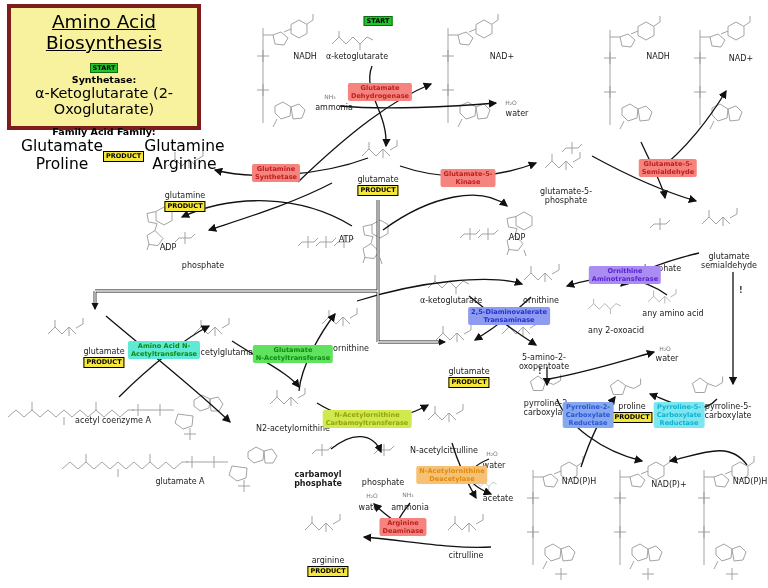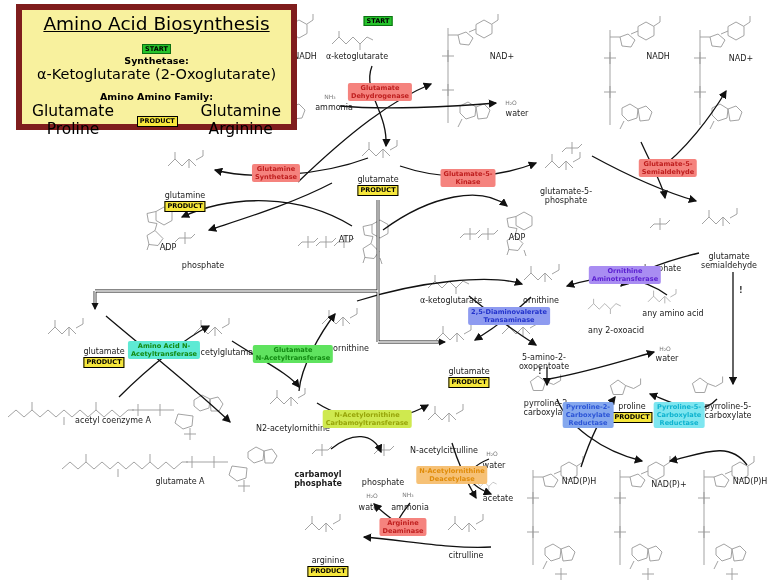--- a/index.html
+++ b/index.html
@@ -13,22 +13,22 @@
   .enzyme{position:absolute;transform:translate(-50%,-50%);z-index:4;text-align:center;
        font-size:6.6px;font-weight:bold;line-height:1.22;white-space:pre-line;
        padding:1px 3px;border-radius:2px;}
   .badge-product{display:inline-block;background:#f6e73c;border:1px solid #000;
        color:#000;font-size:6.5px;font-weight:bold;padding:0 2px;line-height:1.3;margin-top:1px;}
   .badge-start{display:inline-block;background:#25c32b;border:1px solid #0c6e12;
        color:#000;font-size:6.5px;font-weight:bold;padding:0 2px;line-height:1.3;}
   .formula{position:absolute;transform:translateX(-50%);z-index:3;font-size:6px;color:#777;}
   .excl{position:absolute;z-index:3;font-size:8px;color:#333;font-weight:bold;}
   
-  #infobox{position:absolute;left:16px;top:4px;width:281px;height:126px;z-index:5;
-       background:#f8f19e;border:6px solid #7f1d1d;box-sizing:border-box;text-align:center;}
+  #infobox{position:absolute;left:7px;top:4px;width:194px;height:126px;z-index:5;
+       background:#f8f19e;border:4px solid #7f1d1d;box-sizing:border-box;text-align:center;}
   #infobox .title{font-size:18.5px;text-decoration:underline;color:#000;margin-top:3px;}
   #infobox .row-start{margin-top:2px;}
   #infobox .h-small{font-size:9.5px;font-weight:bold;color:#000;}
   #infobox .precursor{font-size:14.5px;color:#000;}
   #infobox .family-head{font-size:9.5px;font-weight:bold;margin-top:9px;}
   #infobox .family{display:flex;justify-content:space-between;align-items:center;
        padding:0 10px;margin-top:1px;}
   #infobox .fam-col{font-size:15.5px;color:#000;line-height:1.15;}
 </style>
 </head>
@@ -172,21 +172,21 @@
     </g>
   </svg>
 
   <div id="infobox">
     <div class="title">Amino Acid Biosynthesis</div>
     <div class="row-start">
       <span class="badge-start">START</span>
     </div>
     <div class="h-small">Synthetase:</div>
     <div class="precursor">α-Ketoglutarate (2-Oxoglutarate)</div>
-    <div class="family-head">Amino Amino Family:</div>
+    <div class="family-head">Family Acid Family:</div>
     <div class="family">
       <div class="fam-col">
         <div>Glutamate</div>
         <div>Proline</div>
       </div>
       <span class="badge-product">PRODUCT</span>
       <div class="fam-col">
         <div>Glutamine</div>
         <div>Arginine</div>
       </div>

